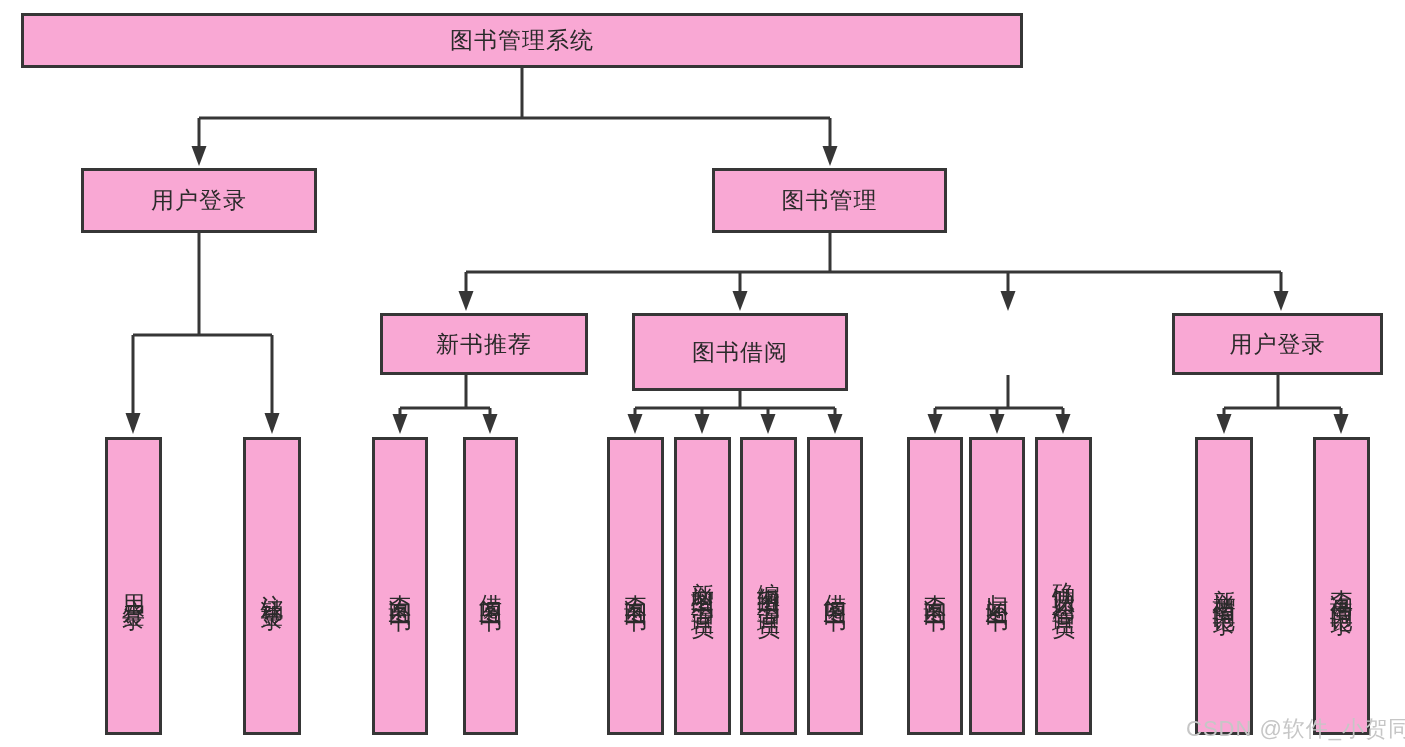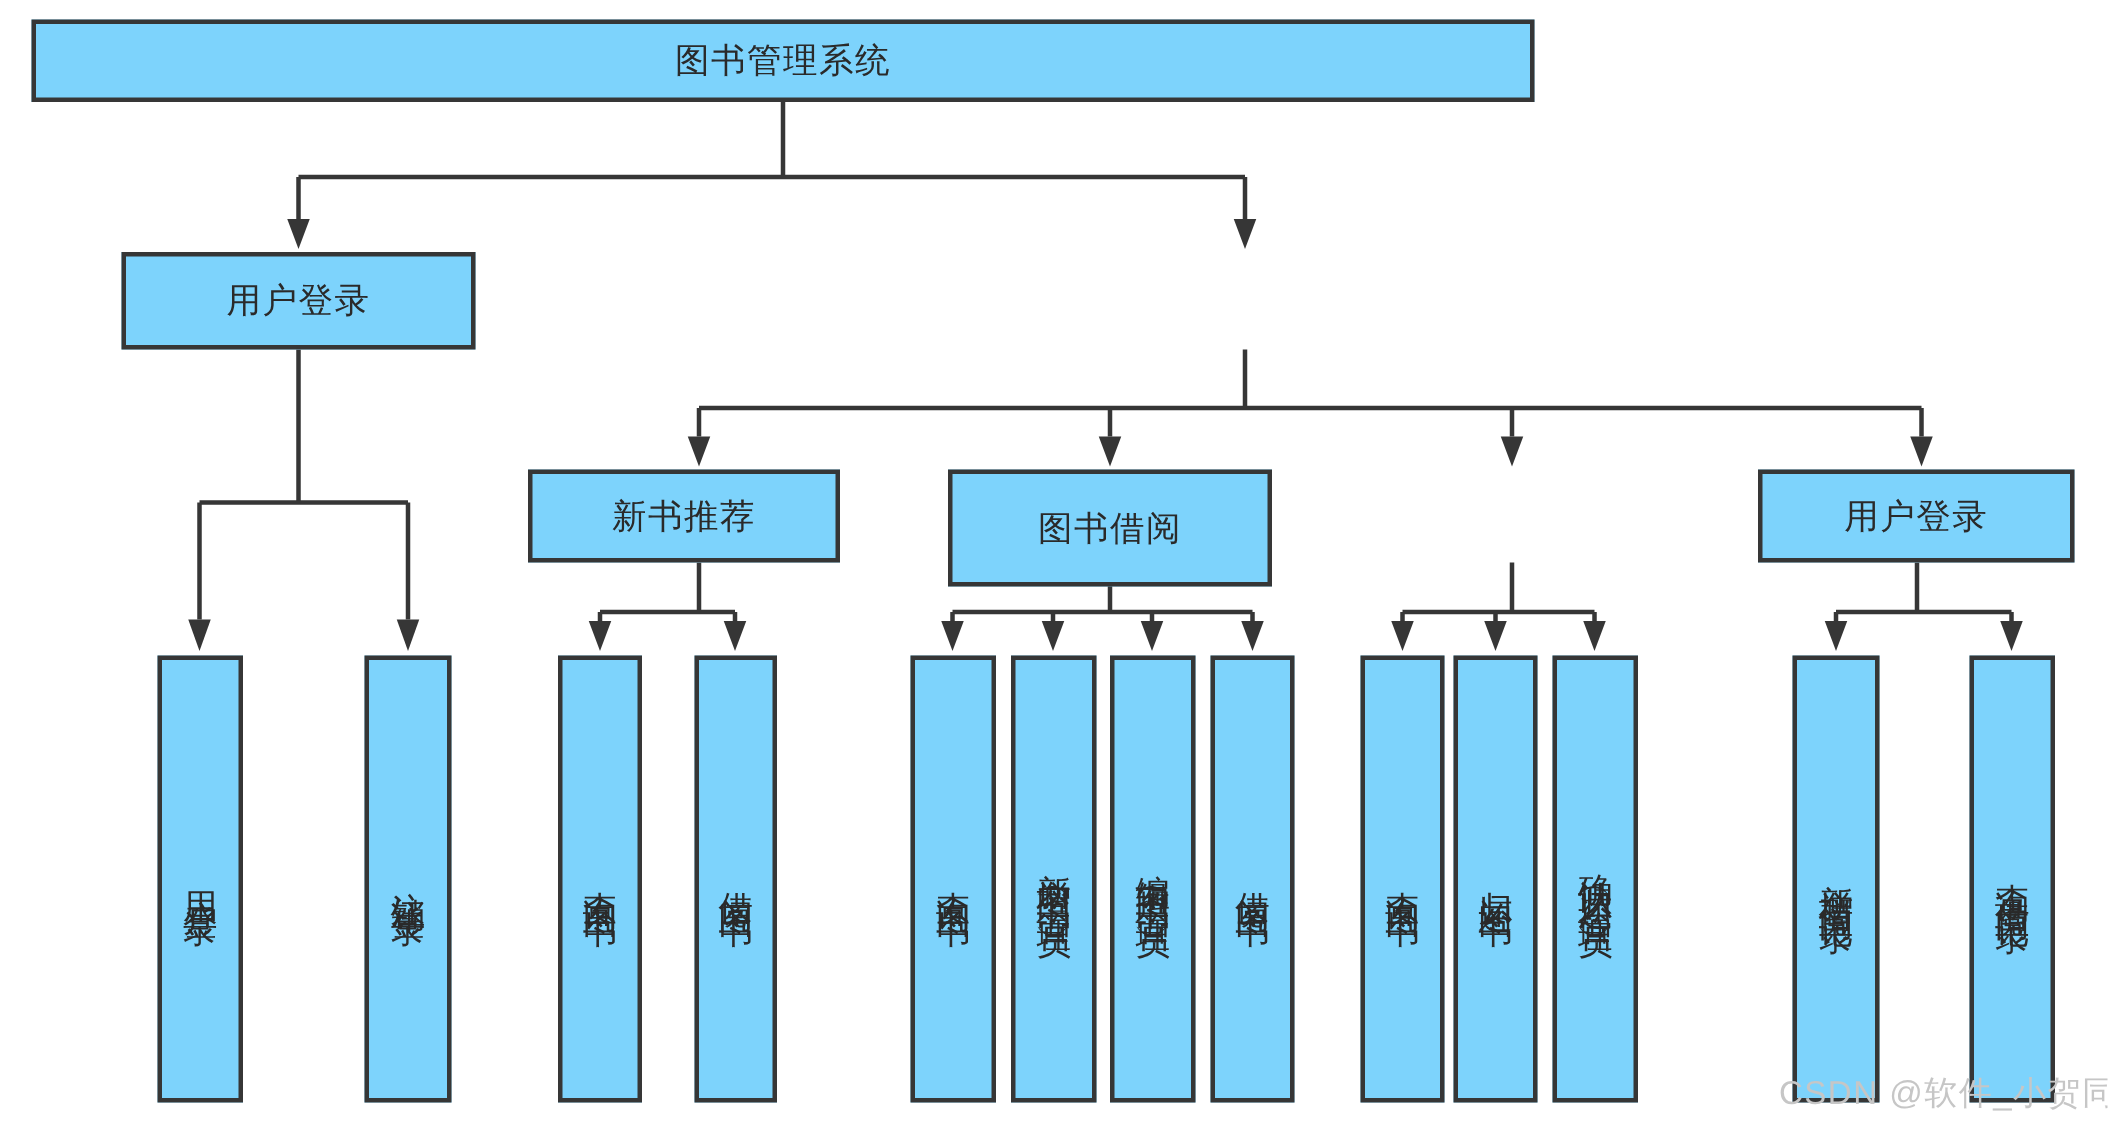--- a/index.html
+++ b/index.html
@@ -20,21 +20,21 @@
     width:1405px;height:747px;
     background:var(--background);
   }
   svg.wires{
     position:absolute;left:0;top:0;
     color:var(--line);
     pointer-events:none;
   }
   .node{
     position:absolute;
-    background:#7dd3fc;
+    background:#f9a8d4;
     border:3px solid var(--line);
     display:flex;
     align-items:center;
     justify-content:center;
     color:var(--text);
     font-size:23px;
     letter-spacing:1px;
   }
   .leaf .vtext{
     writing-mode:vertical-rl;
@@ -107,22 +107,25 @@
     </g>
   </svg>
 
   <div class="node" style="left:21px;top:13px;width:1002px;height:55px">
     <span>图书管理系统</span>
   </div>
 
   <div class="node" style="left:81px;top:168px;width:236px;height:65px">
     <span>用户登录</span>
   </div>
+  <div class="node" style="left:712px;top:168px;width:235px;height:65px">
+    <span>图书管理</span>
+  </div>
 
-  <div class="node" style="left:352px;top:313px;width:208px;height:62px">
+  <div class="node" style="left:380px;top:313px;width:208px;height:62px">
     <span>新书推荐</span>
   </div>
   <div class="node" style="left:632px;top:313px;width:216px;height:78px">
     <span>图书借阅</span>
   </div>
   <div class="node" style="left:1172px;top:313px;width:211px;height:62px">
     <span>用户登录</span>
   </div>
 
   <div class="node leaf" style="left:105px;top:437px;width:57px;height:298px">

